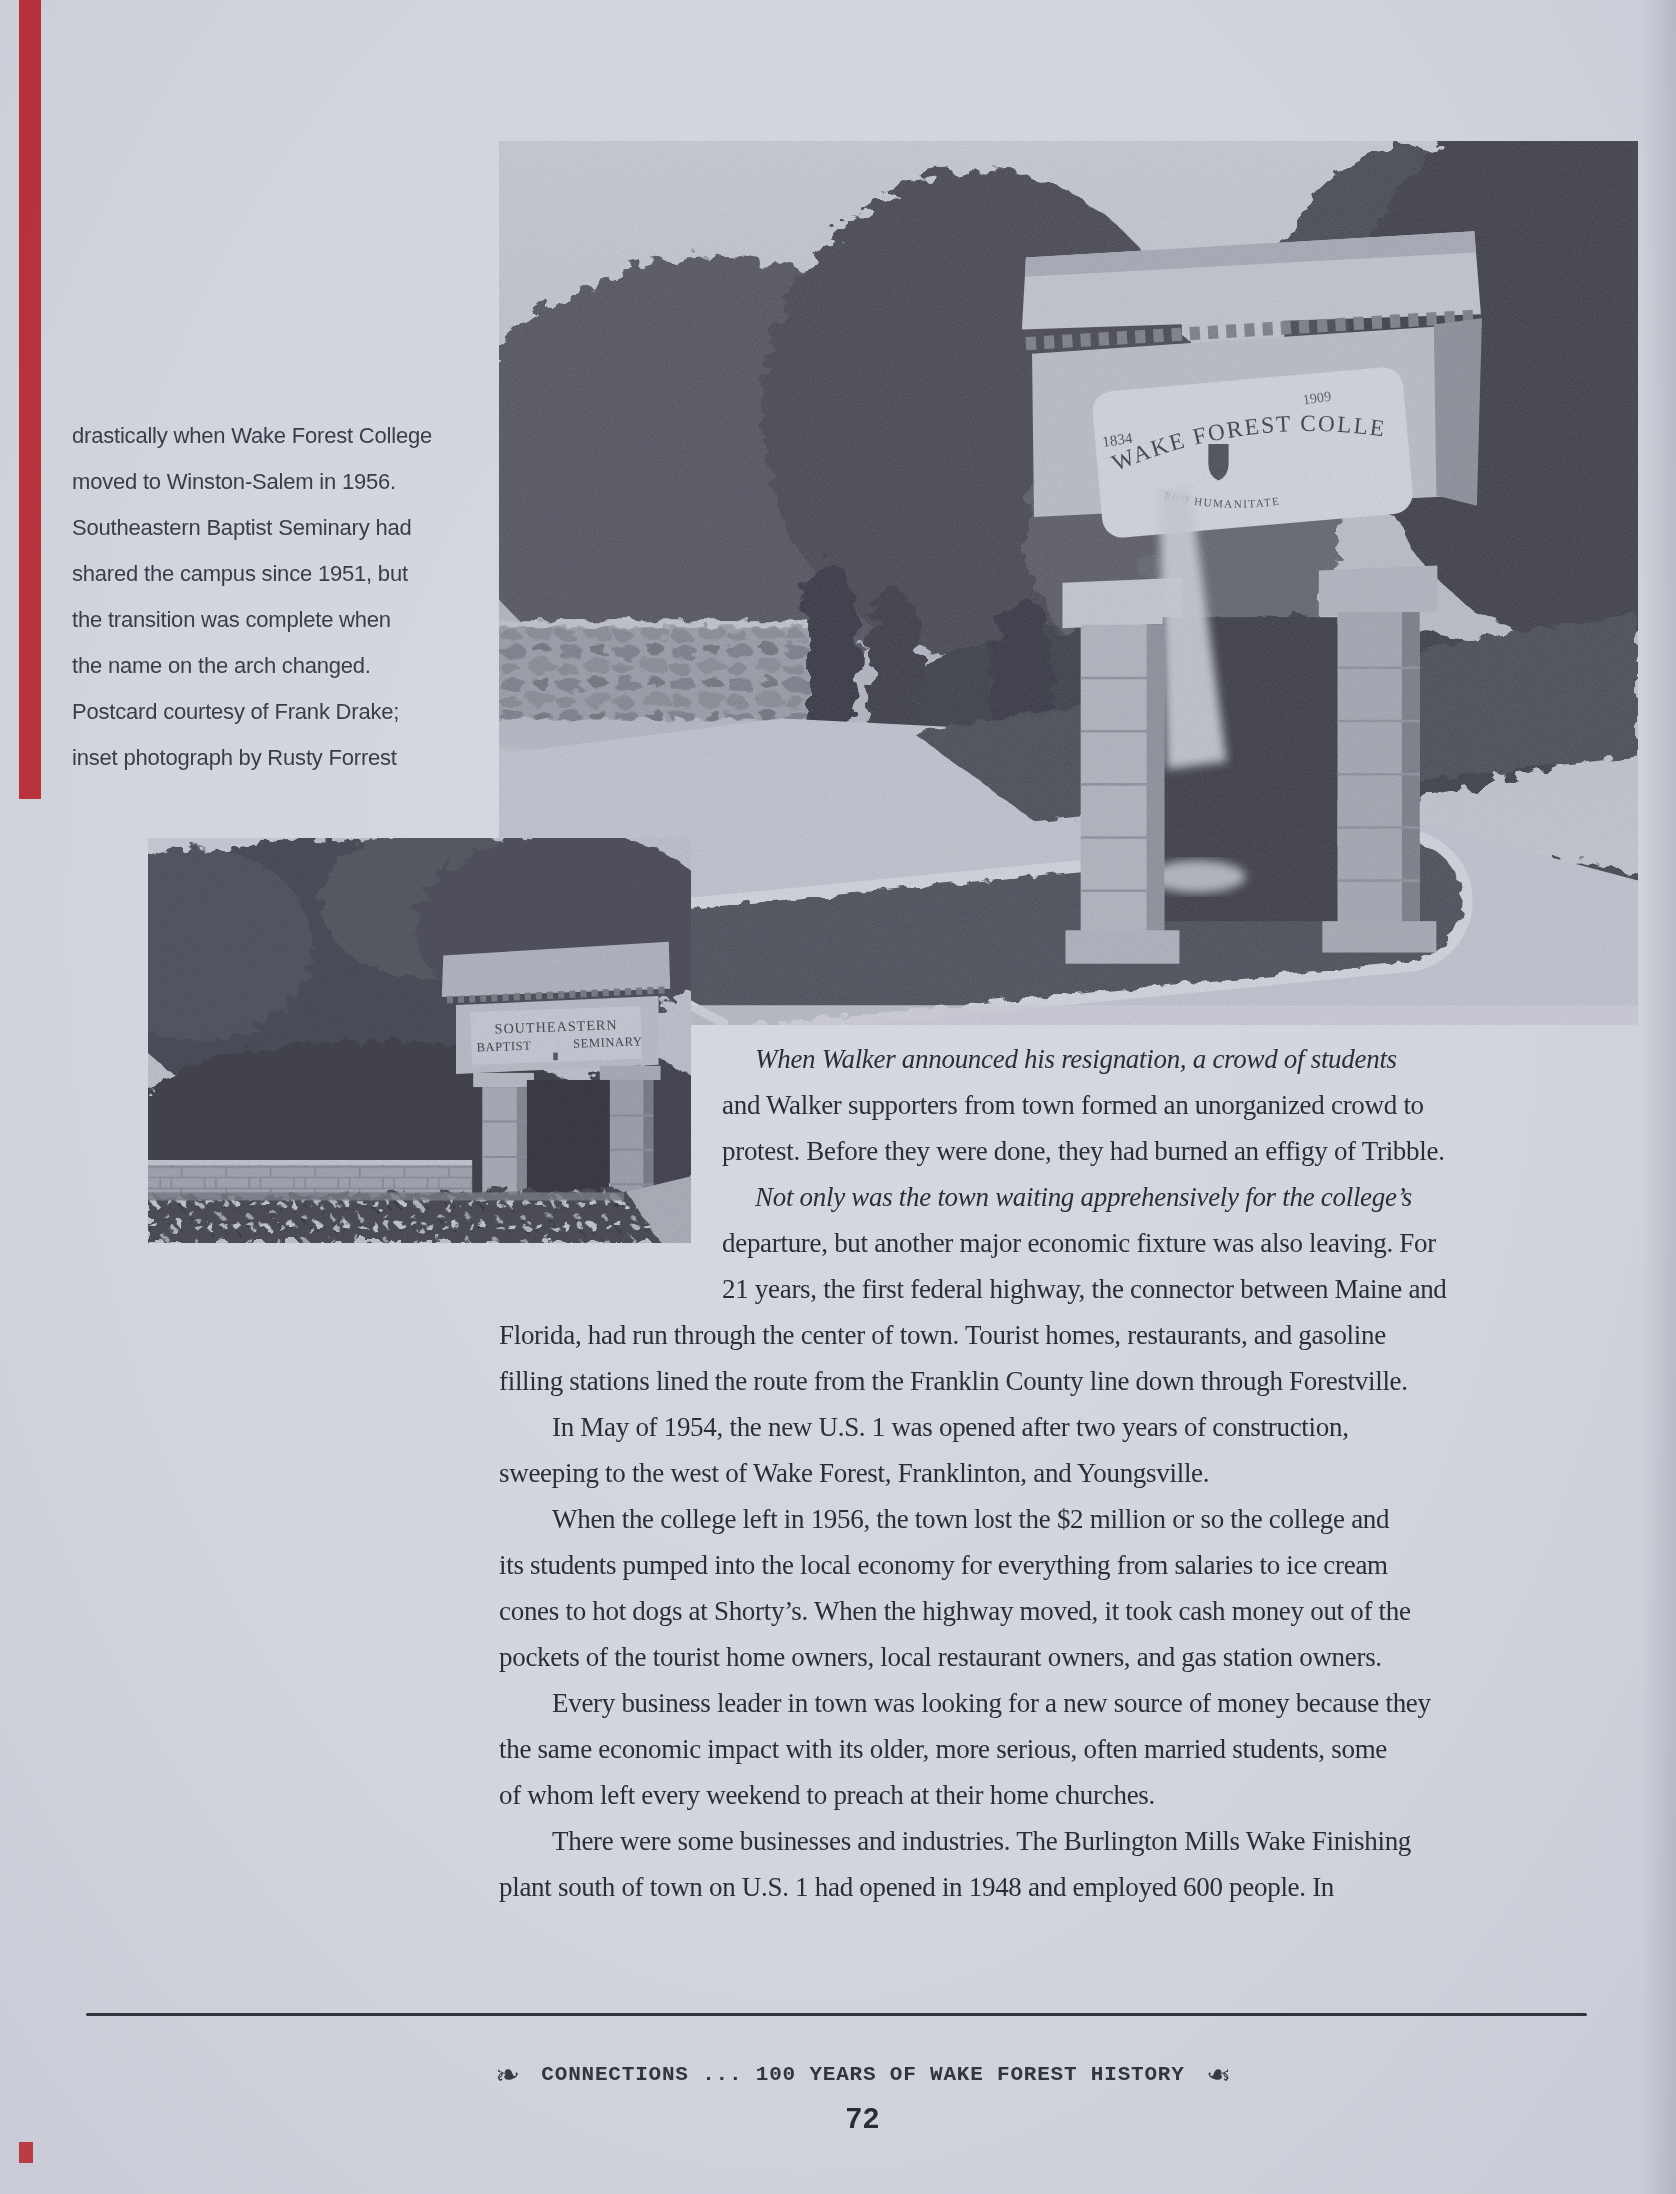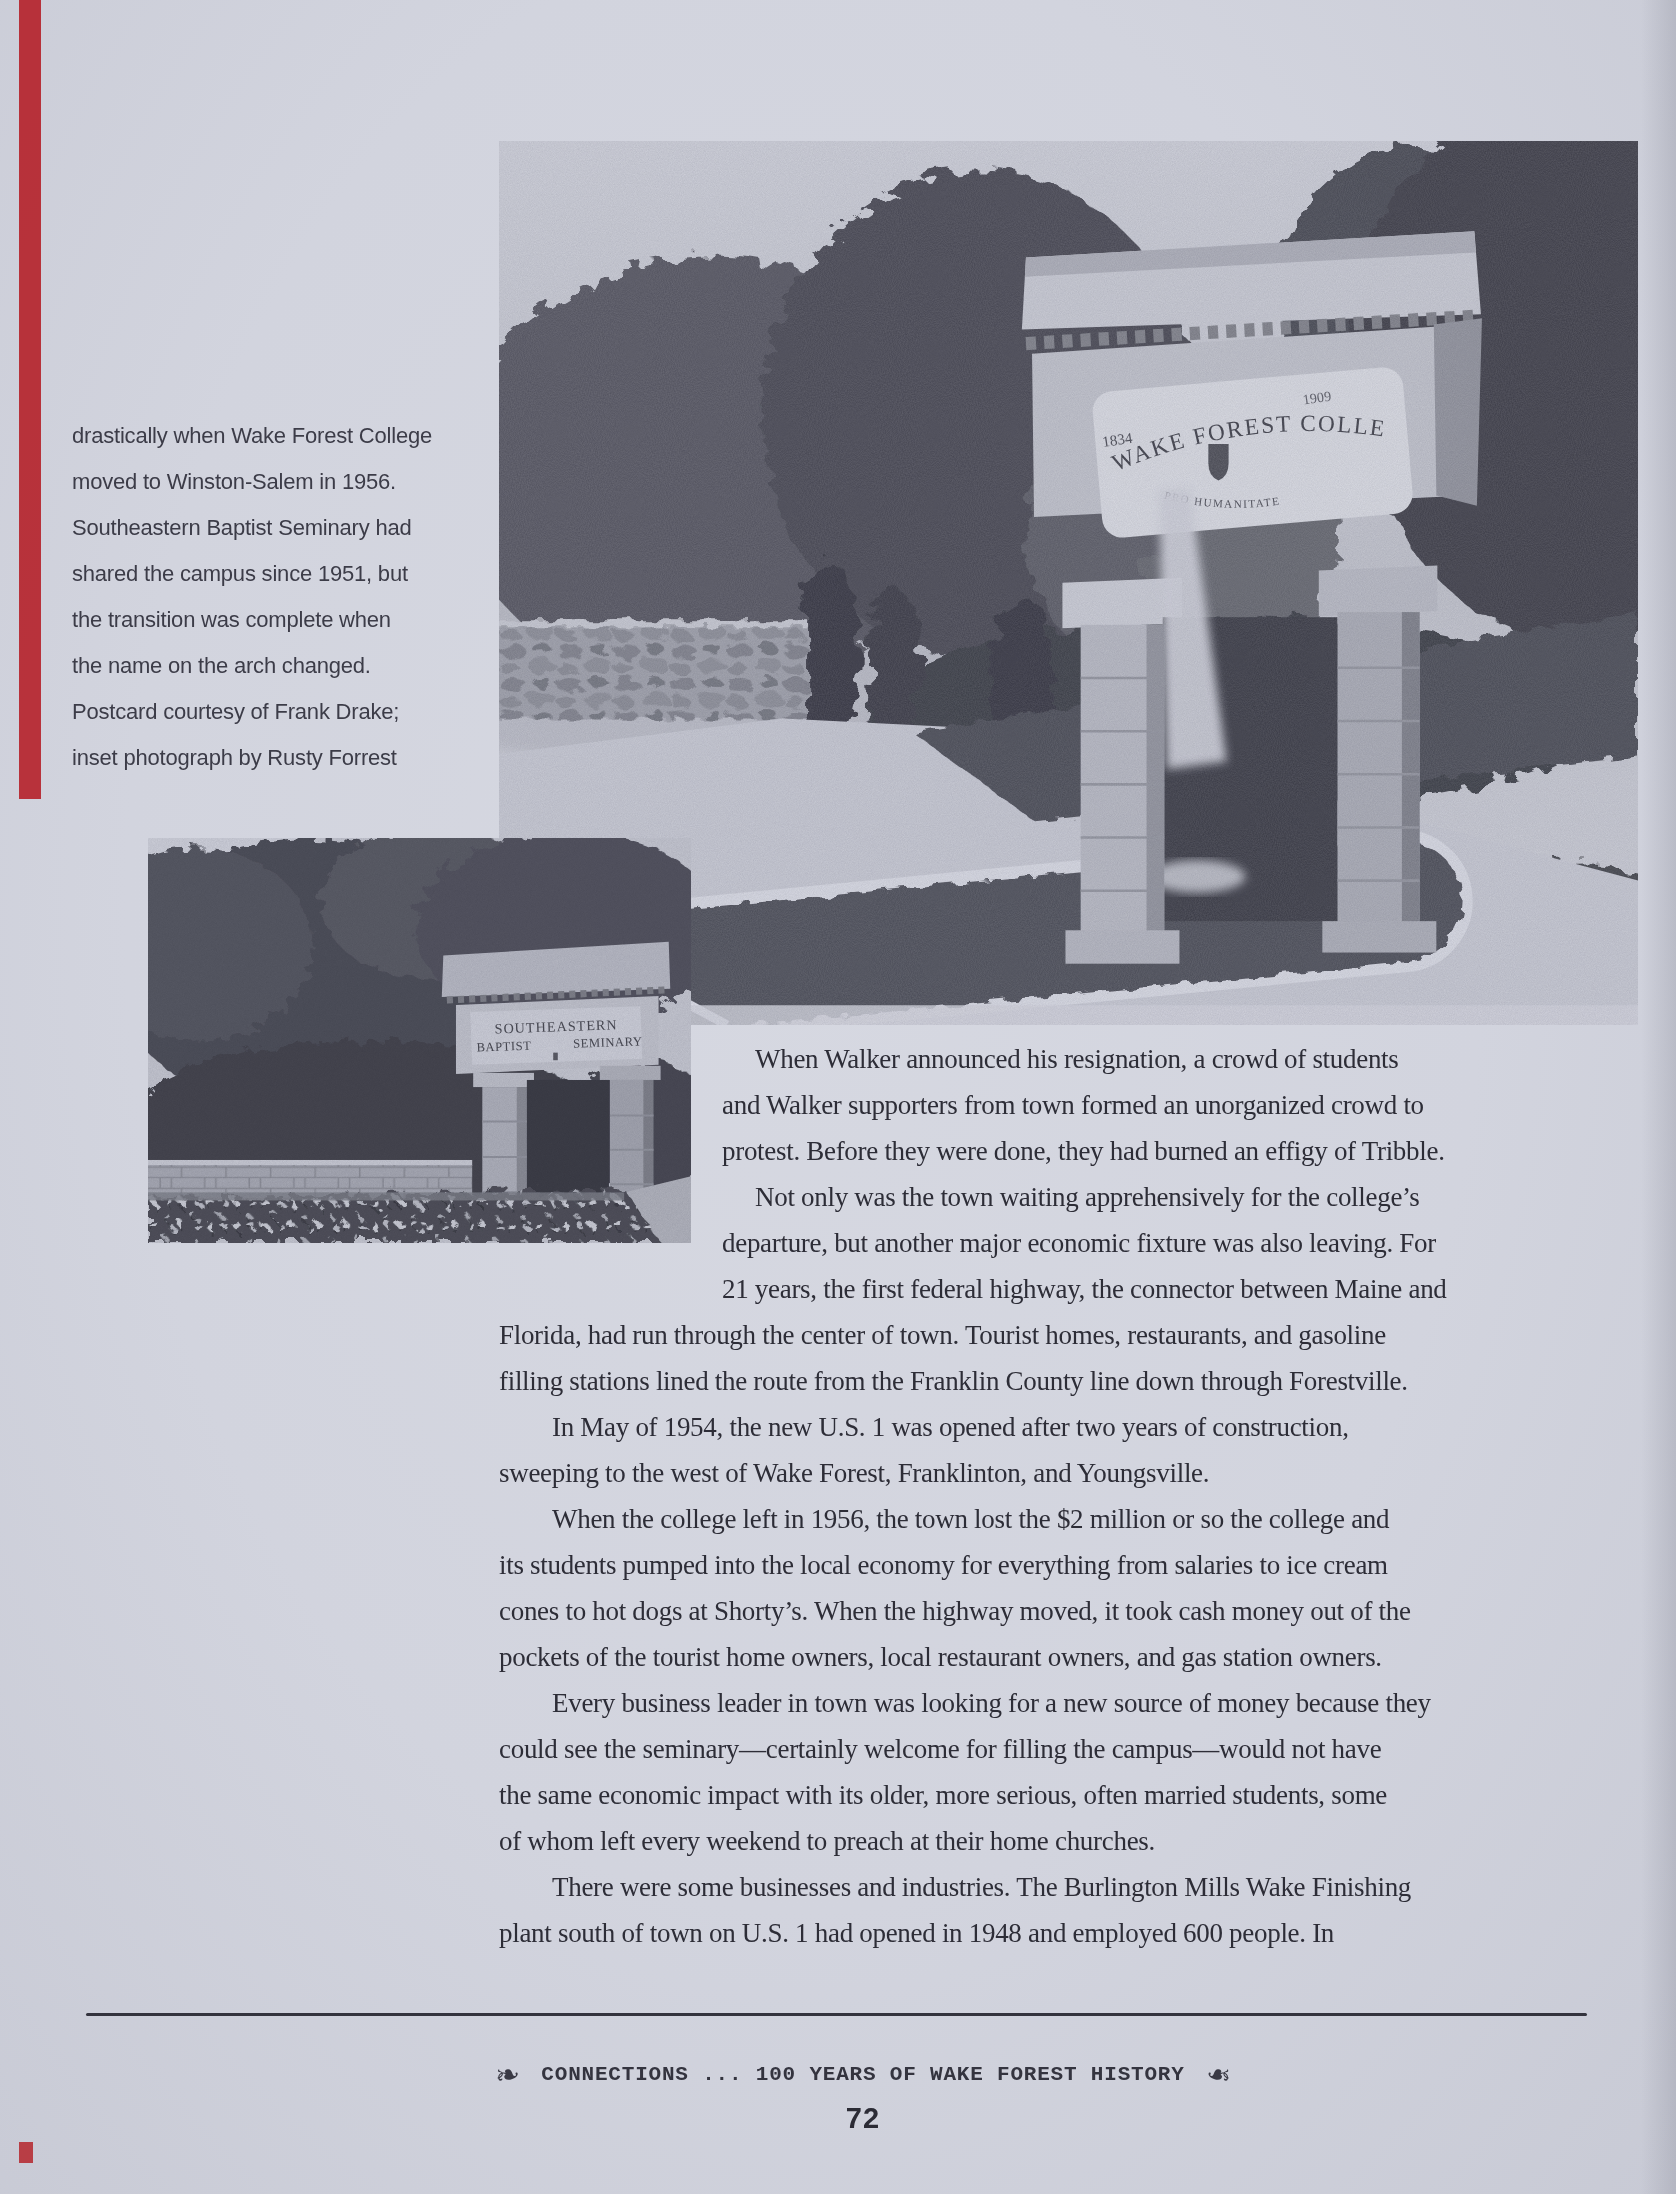--- a/index.html
+++ b/index.html
@@ -19,21 +19,21 @@
 
   figure{margin:0;padding:0;}
   .main-photo{position:absolute;left:499px;top:141px;width:1139px;height:884px;z-index:1;}
   .inset-photo{position:absolute;left:148px;top:838px;width:543px;height:405px;z-index:3;}
   .main-photo svg,.inset-photo svg{display:block;width:100%;height:100%;}
 
   .body-text{position:absolute;left:499px;top:1036px;width:1146px;color:#2d2d37;
              font-family:"Liberation Serif",serif;font-size:27px;letter-spacing:-0.3px;z-index:2;}
   .bl{height:46px;line-height:46px;white-space:nowrap;}
   .bl.w{margin-left:223px;}
-  .bl.wi{margin-left:223px;text-indent:33px;}
+  .bl.wi{margin-left:223px;text-indent:33px;font-style:italic;}
   .bl.i{text-indent:53px;}
 
   .rule{position:absolute;left:86px;top:2013px;width:1501px;height:3px;background:#33333d;border-radius:1.5px;}
   .footer{position:absolute;left:25px;top:2057px;width:1676px;height:35px;display:flex;
           align-items:center;justify-content:center;color:#34343f;}
   .ftext{font-size:21px;font-weight:700;letter-spacing:0.8px;line-height:35px;font-family:Liberation Mono, monospace;}
   .orn{font-family:"DejaVu Sans",sans-serif;font-size:30px;line-height:30px;margin:0 21px;
        color:#3a3a45;transform:rotate(-8deg);}
   .orn.flip{transform:scaleX(-1) rotate(-8deg);}
   .pagenum{position:absolute;left:25px;top:2104px;width:1676px;text-align:center;
@@ -267,21 +267,20 @@
       <div class="bl w">21 years, the first federal highway, the connector between Maine and</div>
       <div class="bl">Florida, had run through the center of town. Tourist homes, restaurants, and gasoline</div>
       <div class="bl">filling stations lined the route from the Franklin County line down through Forestville.</div>
       <div class="bl i">In May of 1954, the new U.S. 1 was opened after two years of construction,</div>
       <div class="bl">sweeping to the west of Wake Forest, Franklinton, and Youngsville.</div>
       <div class="bl i">When the college left in 1956, the town lost the $2 million or so the college and</div>
       <div class="bl">its students pumped into the local economy for everything from salaries to ice cream</div>
       <div class="bl">cones to hot dogs at Shorty’s. When the highway moved, it took cash money out of the</div>
       <div class="bl">pockets of the tourist home owners, local restaurant owners, and gas station owners.</div>
       <div class="bl i">Every business leader in town was looking for a new source of money because they</div>
-      <div class="bl">could see the seminary—certainly welcome for filling the campus—would not have</div>
       <div class="bl">the same economic impact with its older, more serious, often married students, some</div>
       <div class="bl">of whom left every weekend to preach at their home churches.</div>
       <div class="bl i">There were some businesses and industries. The Burlington Mills Wake Finishing</div>
       <div class="bl">plant south of town on U.S. 1 had opened in 1948 and employed 600 people. In</div>
     </div>
 
   <div class="rule"></div>
   <div class="footer">
     <span class="orn">❧</span>
     <span class="ftext">CONNECTIONS ... 100 YEARS OF WAKE FOREST HISTORY</span>

